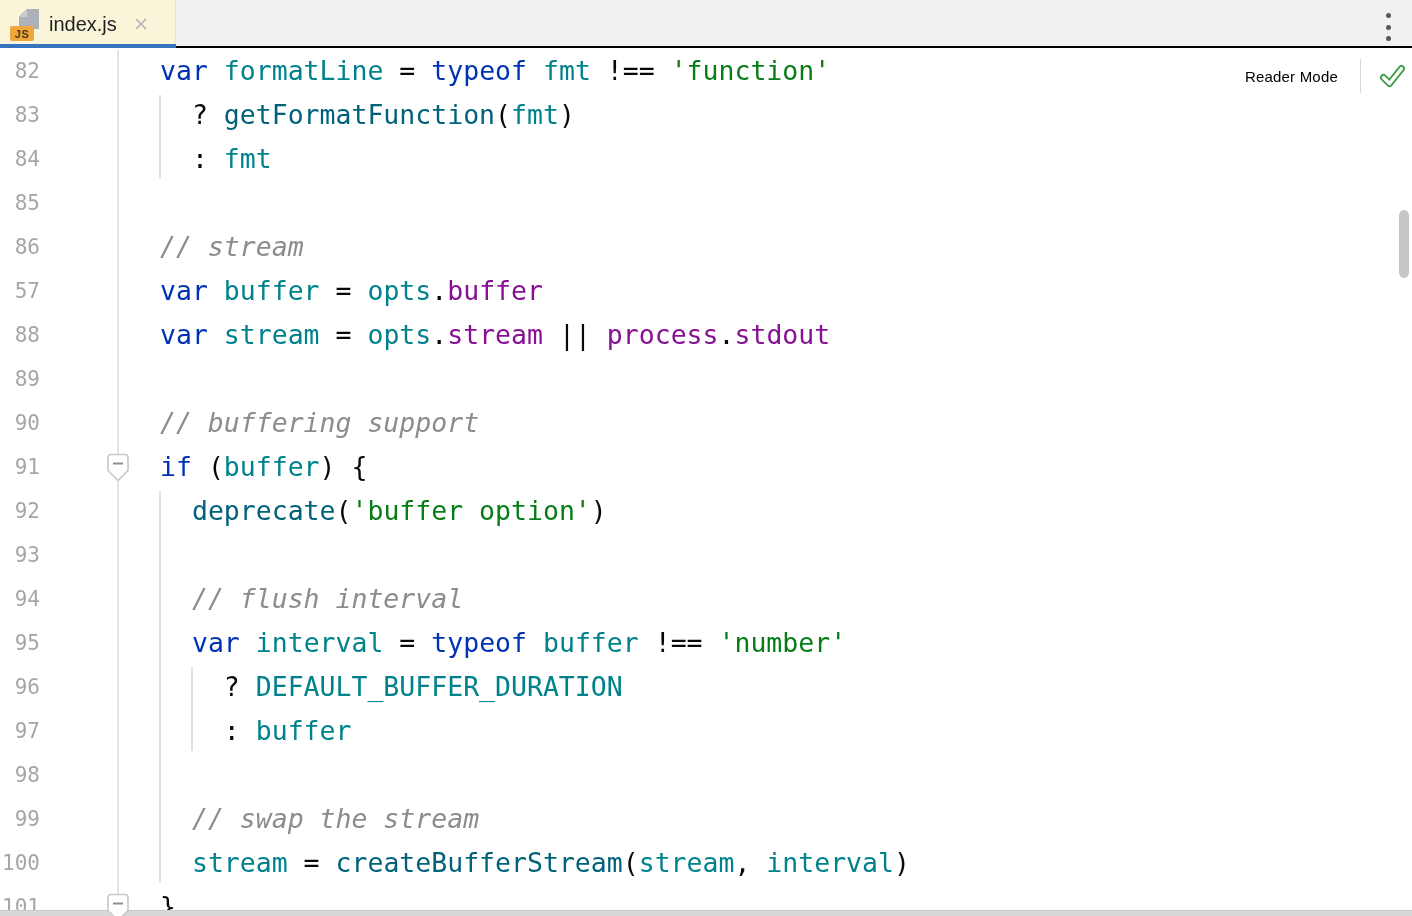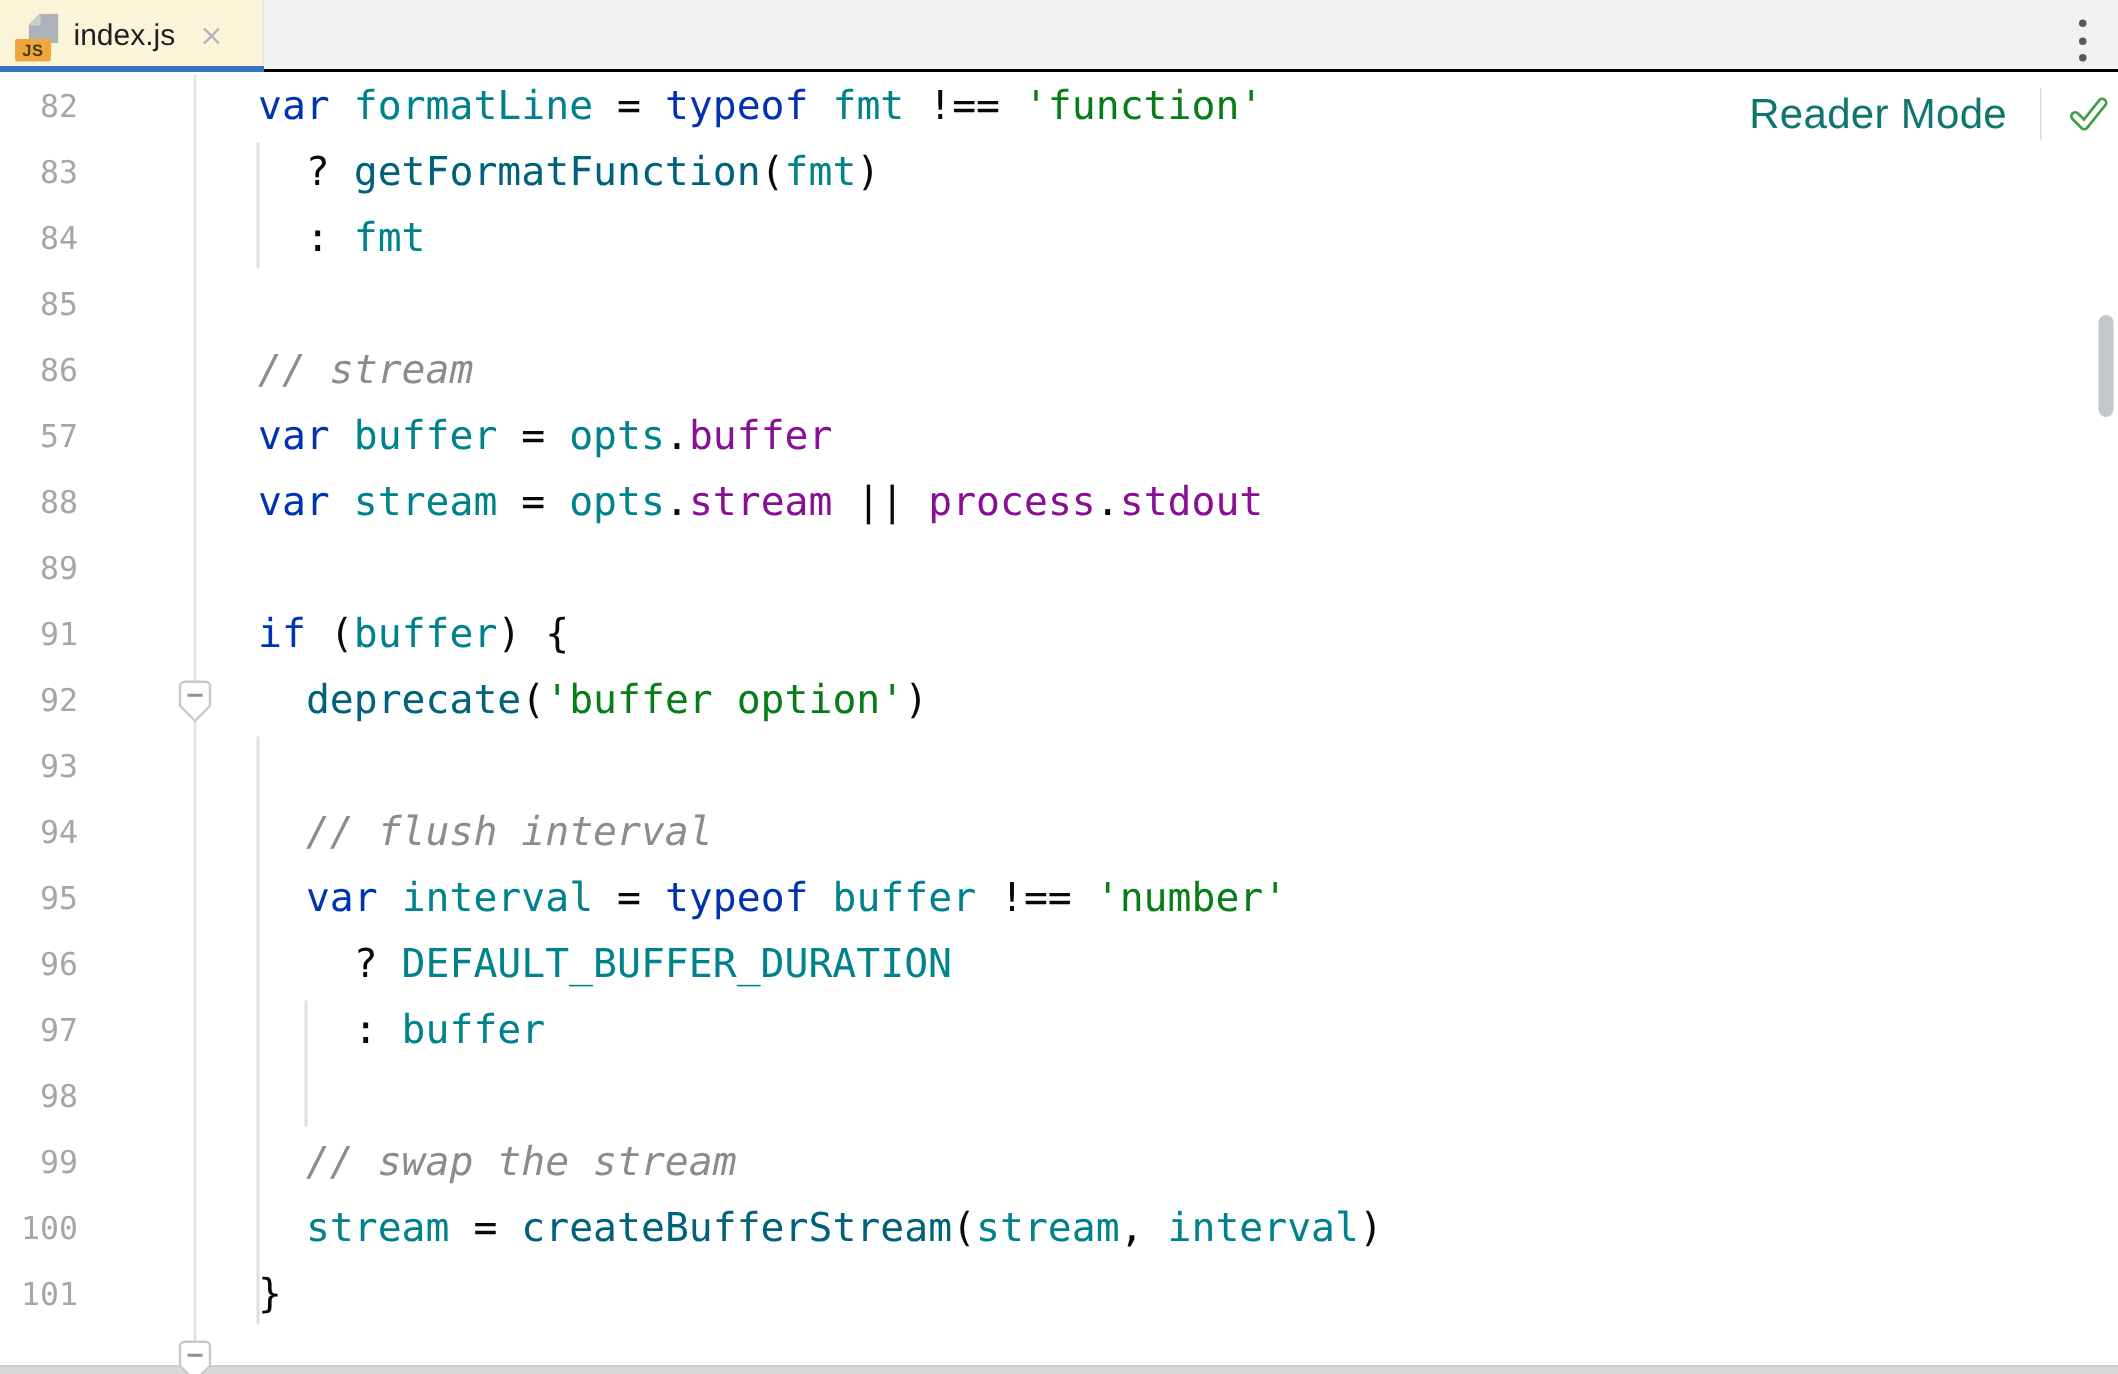--- a/index.html
+++ b/index.html
@@ -29,26 +29,26 @@
                    align-items:center; justify-content:center;
                    font-weight:bold; font-size:11px; color:#4A3A12; letter-spacing:.5px; }
   .kebab { position:absolute; right:12px; top:12px; width:24px; height:30px;
            display:flex; flex-direction:column; align-items:center;
            justify-content:space-between; padding:1px 0; cursor:pointer; }
   .kebab i { width:5px; height:5px; border-radius:50%; background:#55585C; }
 
   
   .reader-toolbar { position:absolute; top:58px; right:6px; height:36px; z-index:20;
                     display:flex; align-items:center; }
-  .reader-label { font-size:28px; color:#0f766e; letter-spacing:.2px; cursor:pointer; }
+  .reader-label { font-size:15px; color:#000000; letter-spacing:.2px; cursor:pointer; }
   .toolbar-divider { width:1px; height:34px; background:#D9D9D9; margin:0 18px 0 22px; }
   .check-icon { width:27px; height:27px; cursor:pointer; }
 
   
-  .editor { position:absolute; left:12px; top:50px; width:1256px; height:866px;
+  .editor { position:absolute; left:0; top:50px; width:1256px; height:866px;
             background:#ffffff;text-decoration:underline; }
   .gutter-sep { position:absolute; left:117px; top:0; width:2px; height:866px;
                 background:#E4E4E4; }
   .code-lines { position:absolute; left:0; top:-1px; width:1412px;
                 font-family:"DejaVu Sans Mono", monospace; }
   .row { position:relative; height:44px; }
   .num { position:absolute; left:0; top:0; width:40px; height:44px; line-height:44px;
          text-align:right; font-size:21px; color:#A4A7AA; cursor:pointer; }
   .code { position:absolute; left:160px; top:0; height:44px; line-height:44px;
           font-size:26.5px; white-space:pre; color:#080808; cursor:text; }
@@ -136,20 +136,24 @@
         </div>
         <div class="row">
           <div class="num">88</div>
           <div class="code"><span class="tk-kw">var</span><span class="tk-pl"> </span><span class="tk-id">stream</span><span class="tk-pl"> = </span><span class="tk-id">opts</span><span class="tk-pl">.</span><span class="tk-prop">stream</span><span class="tk-pl"> || </span><span class="tk-prop">process</span><span class="tk-pl">.</span><span class="tk-prop">stdout</span></div>
         </div>
         <div class="row">
           <div class="num">89</div>
           <div class="code"></div>
         </div>
         <div class="row">
+          <div class="num">90</div>
+          <div class="code"><span class="tk-com">// buffering support</span></div>
+        </div>
+        <div class="row">
           <div class="num">91</div>
           <div class="code"><span class="tk-kw">if</span><span class="tk-pl"> (</span><span class="tk-id">buffer</span><span class="tk-pl">) {</span></div>
         </div>
         <div class="row">
           <div class="num">92</div>
           <div class="code"><span class="tk-pl">  </span><span class="tk-fn">deprecate</span><span class="tk-pl">(</span><span class="tk-str">'buffer option'</span><span class="tk-pl">)</span></div>
         </div>
         <div class="row">
           <div class="num">93</div>
           <div class="code"></div>

